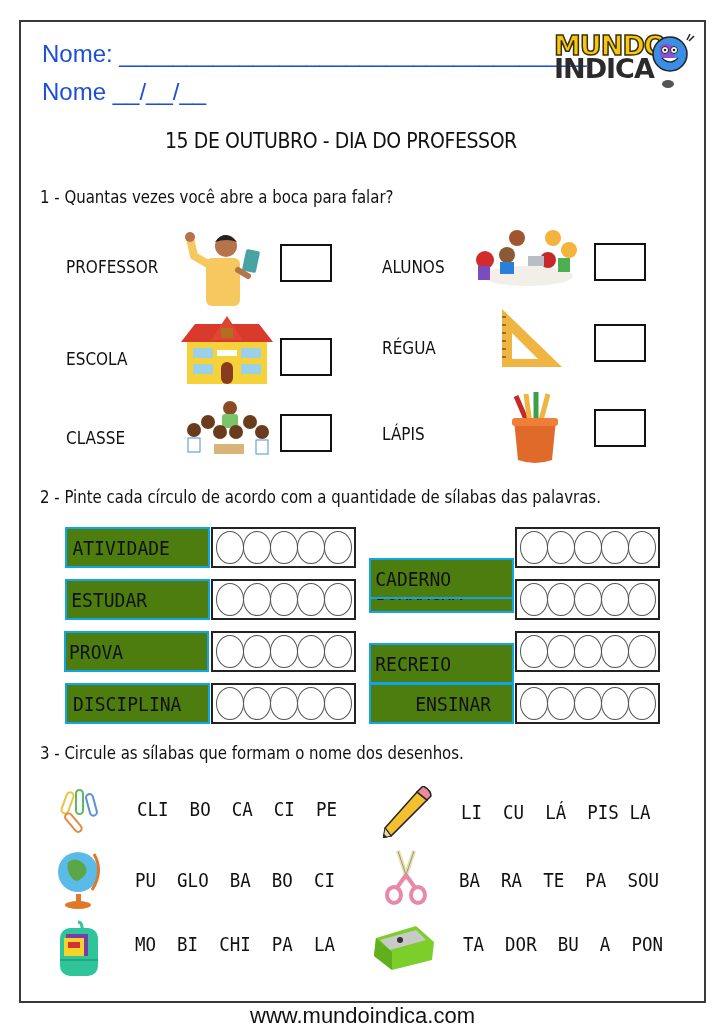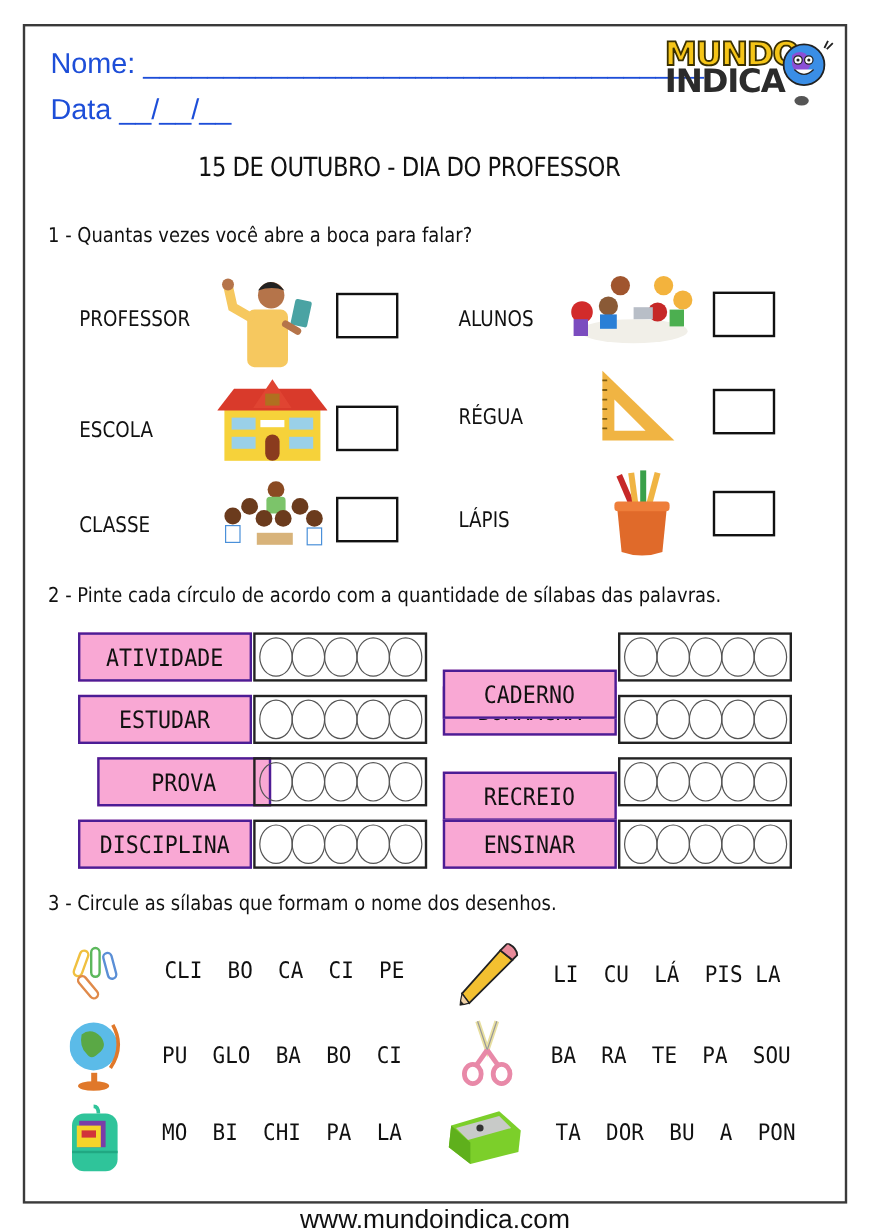--- a/index.html
+++ b/index.html
@@ -5,35 +5,35 @@
   * { box-sizing: border-box; margin: 0; padding: 0; }
   html, body { width: 725px; height: 1024px; background: #fff; overflow: hidden; }
   body { position: relative; font-family: "DejaVu Sans", sans-serif; color: #111; }
   .frame { position: absolute; left: 19px; top: 20px; width: 687px; height: 983px; border: 2px solid #3a3a3a; }
   .abs { position: absolute; }
   .hdr-text { font-family: "Liberation Sans", sans-serif; font-size: 24px; color: #1d4ed8; }
   .title { font-family: "DejaVu Sans", sans-serif; font-size: 22px; letter-spacing: -0.5px; transform: scaleX(0.86); transform-origin: left top; white-space: nowrap; }
   .q { font-family: "DejaVu Sans", sans-serif; font-size: 17px; white-space: nowrap; transform: scaleX(0.88); transform-origin: left top; }
   .word { font-family: "DejaVu Sans", sans-serif; font-size: 18px; transform: scaleX(0.85); transform-origin: left top; white-space: nowrap; }
   .ansbox { position: absolute; width: 52px; height: 38px; border: 2.5px solid #111; background: #fff; }
-  .wbox { position: absolute; height: 41px; border: 2px solid #4c1d95; display: flex; align-items: center; justify-content: center; background:#f9a8d4; }
+  .wbox { position: absolute; height: 41px; border: 2px solid #0ea5e9; display: flex; align-items: center; background:#4d7c0f; }
   .wbox span { font-family: "DejaVu Sans Mono", monospace; font-size: 20px; transform: scaleX(0.9); white-space: nowrap; }
   .cbox { position: absolute; height: 41px; border: 2px solid #222; display: flex; align-items: center; justify-content: center; gap: 0; padding: 0 2px; }
   .circ { width: 28px; height: 33px; border: 1.3px solid #555; border-radius: 50%; margin: 0 -0.5px; }
   .syl { font-family: "DejaVu Sans Mono", monospace; font-size: 19px; white-space: pre; transform: scaleX(0.92); transform-origin: left top; }
   .footer { font-family: "Liberation Sans", sans-serif; font-size: 22px; color: #111; }
   svg { display: block; }
 </style>
 </head>
 <body>
 
 <div class="frame"></div>
 
 <div class="abs hdr-text" style="left:42px; top:40px;">Nome: ___________________________________</div>
-<div class="abs hdr-text" style="left:42px; top:78px;">Data __/__/__</div>
+<div class="abs hdr-text" style="left:42px; top:78px;">Nome __/__/__</div>
 
 <div class="abs" style="left:550px; top:30px; width:150px; height:65px;">
   <div class="abs" style="left:4px; top:0; font-family:'DejaVu Sans',sans-serif; font-weight:bold; font-size:27px; color:#f5c518; -webkit-text-stroke:1.5px #3a3000; letter-spacing:-1px;">MUNDO</div>
   <div class="abs" style="left:4px; top:23px; font-family:'DejaVu Sans',sans-serif; font-weight:bold; font-size:27px; color:#2b2b2b; letter-spacing:-1px;">INDICA</div>
   <div class="abs" style="left:100px; top:2px;">
     <svg width="45" height="60" viewBox="0 0 45 60">
       <circle cx="20" cy="22" r="17" fill="#3a8ee6" stroke="#222" stroke-width="1.5"></circle>
       <path d="M10 14 q8 -6 14 2 q4 8 -4 12 q-8 2 -10 -6z" fill="#8b4fd6"></path>
       <circle cx="15" cy="18" r="3.5" fill="#fff" stroke="#222"></circle>
         <circle cx="24" cy="18" r="3.5" fill="#fff" stroke="#222"></circle>
@@ -184,21 +184,21 @@
     <span>CADERNO</span>
   </div>
 <div class="cbox" style="left:515px; top:579px; width:145px;">
   <div class="circ"></div>
     <div class="circ"></div>
     <div class="circ"></div>
     <div class="circ"></div>
     <div class="circ"></div>
 </div>
 
-<div class="wbox" style="left:81px; top:631px; width:145px;">
+<div class="wbox" style="left:64px; top:631px; width:145px;">
     <span>PROVA</span>
   </div>
 <div class="cbox" style="left:211px; top:631px; width:145px;">
   <div class="circ"></div>
     <div class="circ"></div>
     <div class="circ"></div>
     <div class="circ"></div>
     <div class="circ"></div>
 </div>
 <div class="wbox" style="left:369px; top:631px; width:145px;margin-top:12px;">
@@ -215,21 +215,21 @@
 <div class="wbox" style="left:65px; top:683px; width:145px;">
     <span>DISCIPLINA</span>
   </div>
 <div class="cbox" style="left:211px; top:683px; width:145px;">
   <div class="circ"></div>
     <div class="circ"></div>
     <div class="circ"></div>
     <div class="circ"></div>
     <div class="circ"></div>
 </div>
-<div class="wbox" style="left:369px; top:683px; width:145px;">
+<div class="wbox" style="left:369px; top:683px; width:145px;padding-left:40px;">
     <span>ENSINAR</span>
   </div>
 <div class="cbox" style="left:515px; top:683px; width:145px;">
   <div class="circ"></div>
     <div class="circ"></div>
     <div class="circ"></div>
     <div class="circ"></div>
     <div class="circ"></div>
 </div>
 

